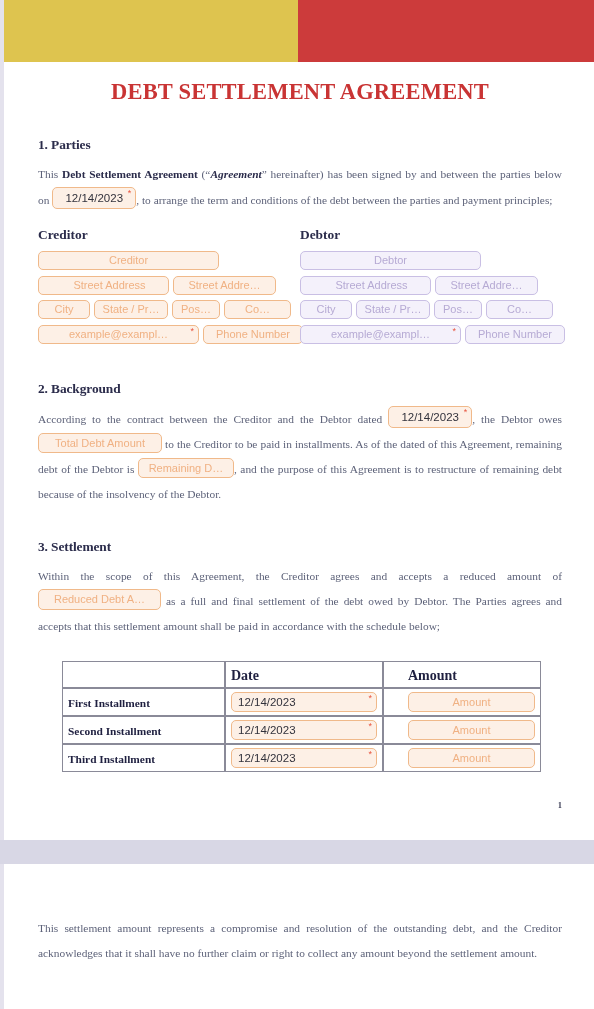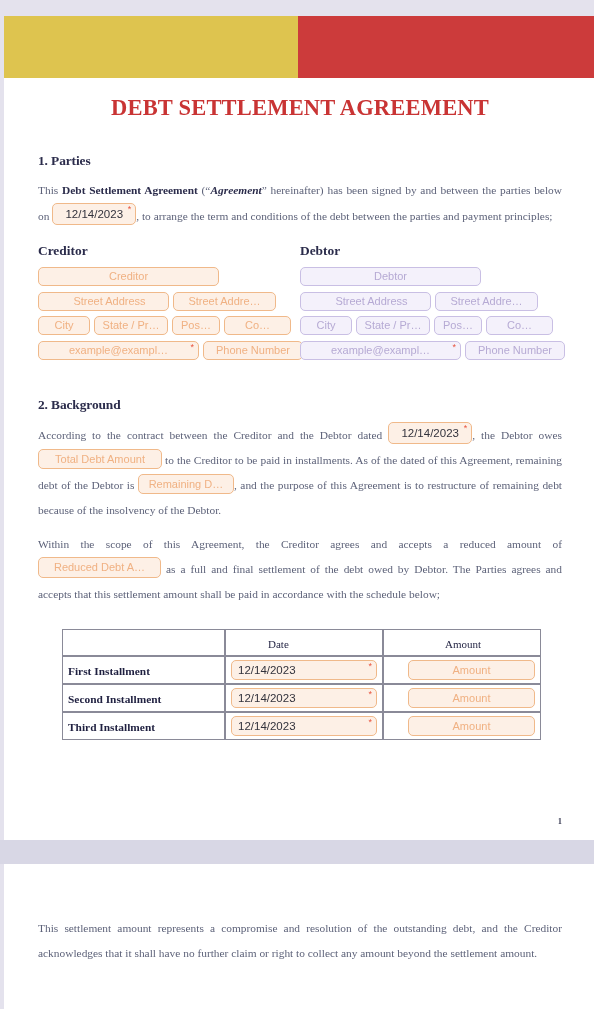--- a/index.html
+++ b/index.html
@@ -19,21 +19,21 @@
     background: #e4e2ed;
   }
 
   
   .sheet {
     position: absolute;
     left: 4px;
     width: 590px;
     background: #ffffff;
   }
-  .sheet-1 { top: 16px; height: 840px; }
+  .sheet-1 { top: 0; height: 840px; }
   .sheet-2 { top: 864px; height: 145px; }
 
   .divider-bar {
     position: absolute;
     left: 0;
     top: 840px;
     width: 594px;
     height: 24px;
     background: #d8d7e5;
   }
@@ -163,24 +163,23 @@
     padding: 3px 5px;
     height: 27px;
     vertical-align: middle;
   }
   table.installments .c1 { width: 163px; }
   table.installments .c2 { width: 158px; }
   table.installments .c3 { width: 158px; padding-left: 24px; }
 
   .th-label {
     color: #1f2040;
-    font-size: 11px;
-    font-weight: normal;
-    font-family: "Liberation Serif", serif;
-    margin-left: 37px;
+    font-size: 14px;
+    font-weight: bold;
+    font-family: "Liberation Serif", serif;
   }
   .row-label {
     color: #1f2040;
     font-size: 11.4px;
     font-weight: bold;
     font-family: "Liberation Serif", serif;
   }
   .cell-field {
     display: block;
     width: 100%;
@@ -268,20 +267,21 @@
             <span class="fld purple w-email"><span>example@exampl…</span><span class="req">*</span></span><span class="fld purple w-phone">Phone Number</span>
           </div>
         </div>
 
       </div>
 
       <h2 class="section-head">2. Background</h2>
 
       <p class="body-text"><span>According to the contract between the Creditor and the Debtor dated </span><span class="fld filled inline date-inline"><span>12/14/2023</span><span class="req">*</span></span><span>, the Debtor owes </span><span class="fld inline" style="width:124px;height:20px;line-height:18px;">Total Debt Amount</span><span> to the Creditor to be paid in installments. As of the dated of this Agreement, remaining debt of the Debtor is </span><span class="fld inline" style="width:96px;height:20px;line-height:18px;">Remaining D…</span><span>, and the purpose of this Agreement is to restructure of remaining debt because of the insolvency of the Debtor.</span></p>
 
+      <h2 class="section-head">3. Settlement</h2>
 
       <p class="body-text"><span>Within the scope of this Agreement, the Creditor agrees and accepts a reduced amount of </span><span class="fld inline" style="width:123px;height:21px;line-height:19px;">Reduced Debt A…</span><span> as a full and final settlement of the debt owed by Debtor.  The Parties agrees and accepts that this settlement amount shall be paid in accordance with the schedule below;</span></p>
 
       <div class="tbl-wrap">
         <table class="installments">
           <tbody>
             <tr>
               <td class="c1">
                 <span class="th-label"></span>
               </td>

